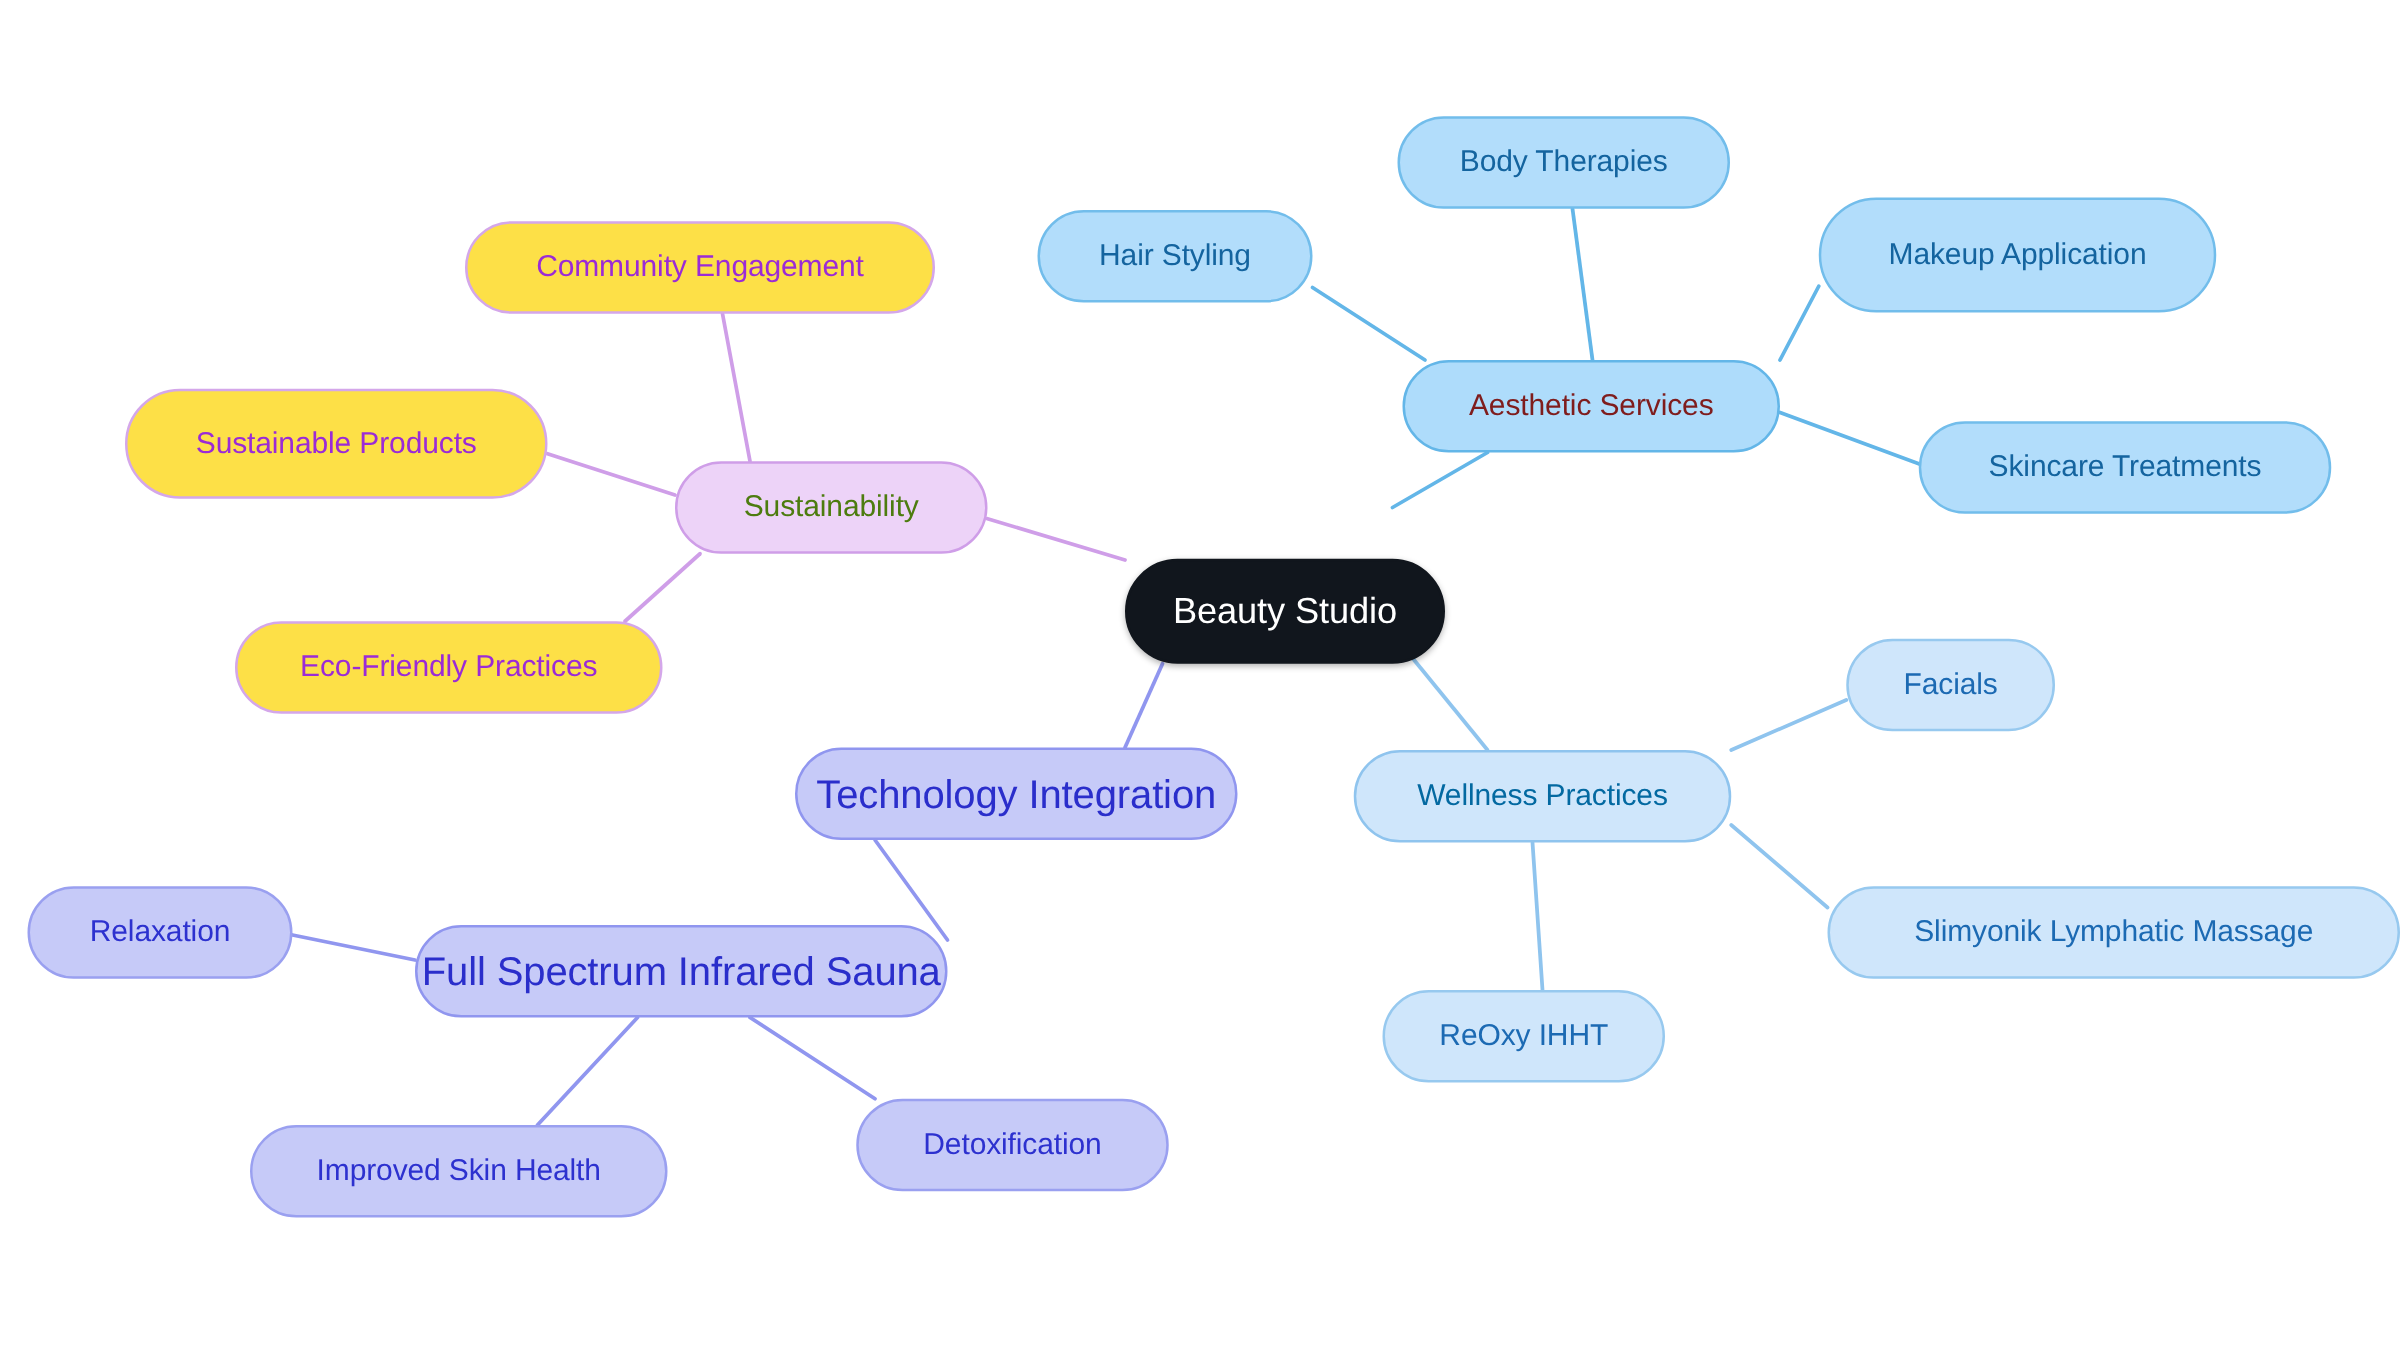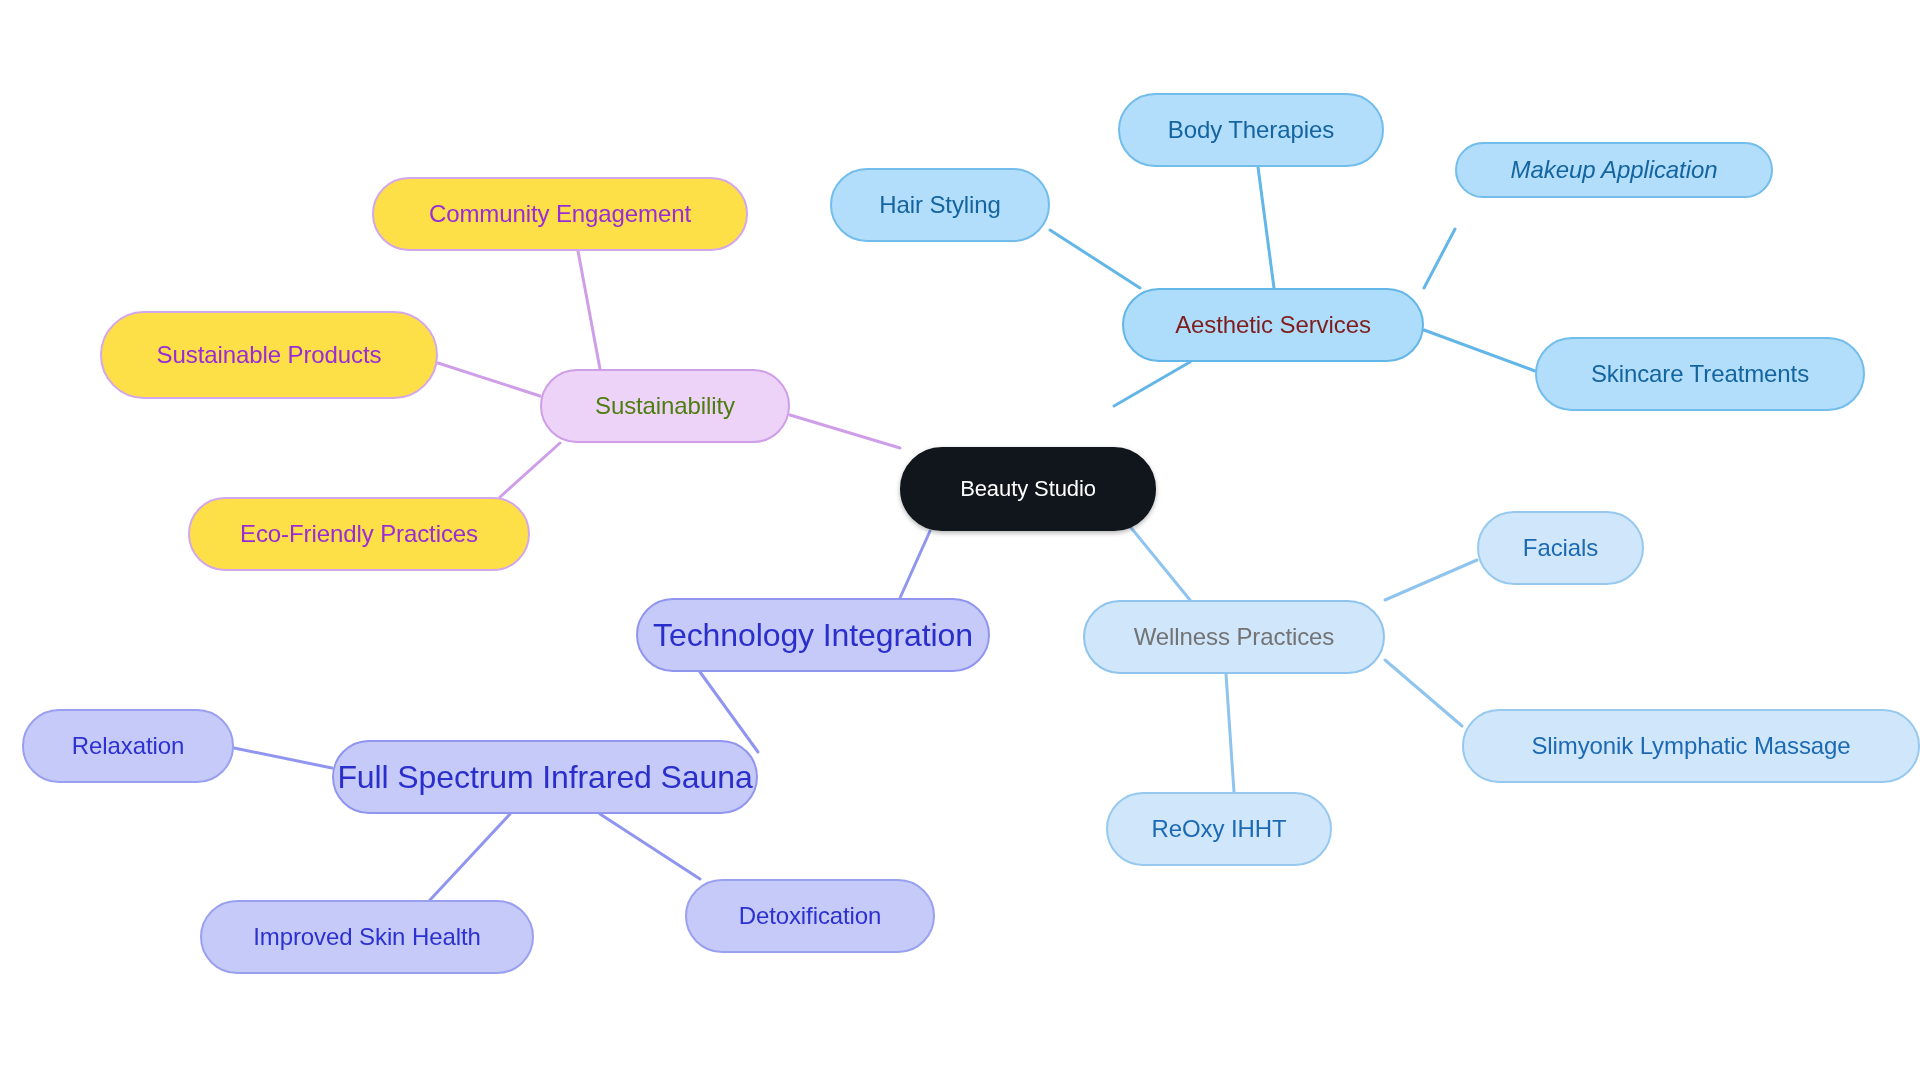--- a/index.html
+++ b/index.html
@@ -42,40 +42,40 @@
   }
   .node-label {
     display: block;
     line-height: 1;
   }
   
   .node.root {
     background: #11161d;
     border-color: #11161d;
     color: #ffffff;
-    font-size: 22px;
+    font-size: 29px;
     box-shadow: 0 2px 5px rgba(0,0,0,0.30);
   }
   
   .node.blue-hub {
     background: #aedcfb;
     border-color: #63b6e8;
     color: #7f1d1d;
     font-size: 24px;
   }
   .node.blue-leaf {
     background: #b2ddfb;
     border-color: #72bdeb;
     color: #14649f;
     font-size: 24px;
   }
   .node.paleblue-hub {
     background: #cfe6fb;
     border-color: #8fc4ee;
-    color: #737373;
+    color: #0369a1;
     font-size: 24px;
   }
   .node.paleblue-leaf {
     background: #cfe6fb;
     border-color: #97c9ef;
     color: #1c6ab3;
     font-size: 24px;
   }
   .node.purple-hub {
     background: #edd3f8;
@@ -134,21 +134,21 @@
       </div>
       <div class="node blue-hub" style="left: 1122px; top: 288px; width: 302px; height: 74px;">
         <span class="node-label">Aesthetic Services</span>
       </div>
       <div class="node blue-leaf" style="left: 830px; top: 168px; width: 220px; height: 74px;">
         <span class="node-label">Hair Styling</span>
       </div>
       <div class="node blue-leaf" style="left: 1118px; top: 93px; width: 266px; height: 74px;">
         <span class="node-label">Body Therapies</span>
       </div>
-      <div class="node blue-leaf" style="left: 1455px; top: 142px; width: 318px; height: 56px; font-style: italic;">
+      <div class="node blue-leaf" style="left: 1455px; top: 158px; width: 318px; height: 92px;">
         <span class="node-label">Makeup Application</span>
       </div>
       <div class="node blue-leaf" style="left: 1535px; top: 337px; width: 330px; height: 74px;">
         <span class="node-label">Skincare Treatments</span>
       </div>
       <div class="node paleblue-hub" style="left: 1083px; top: 600px; width: 302px; height: 74px;">
         <span class="node-label">Wellness Practices</span>
       </div>
       <div class="node paleblue-leaf" style="left: 1477px; top: 511px; width: 167px; height: 74px;">
         <span class="node-label">Facials</span>

